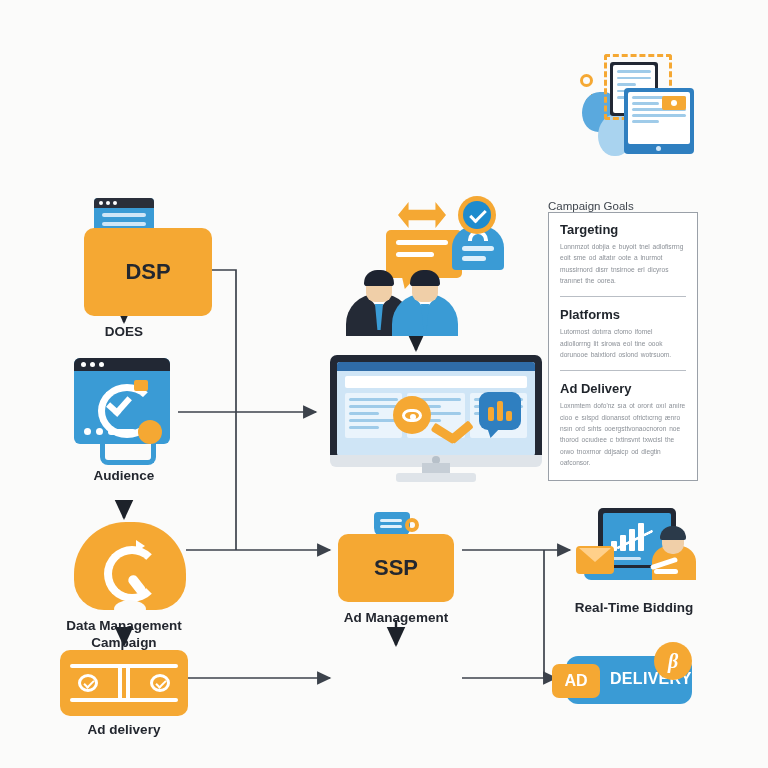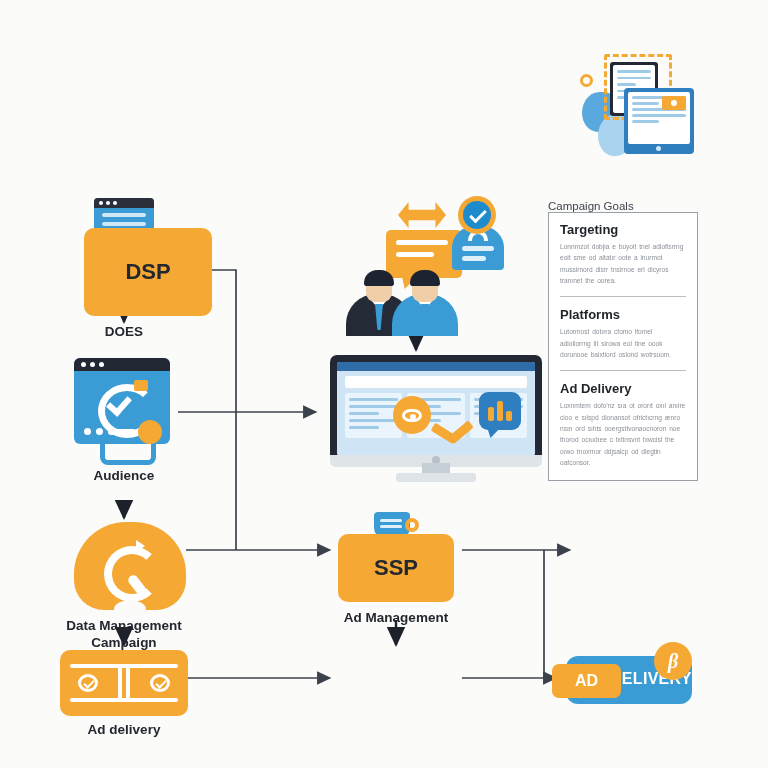--- a/index.html
+++ b/index.html
@@ -162,21 +162,21 @@
   .rtbill .guy .bd{position:absolute;left:2px;bottom:0;width:44px;height:34px;background:#f5a833;border-radius:16px 16px 0 0;}
   .rtbill .guy .hd{position:absolute;left:12px;bottom:26px;width:22px;height:24px;background:#f0cfa8;border-radius:10px;}
   .rtbill .guy .hair{position:absolute;left:10px;bottom:40px;width:26px;height:14px;background:#2b3a4a;border-radius:12px 12px 2px 2px;}
   .rtbill .guy .arm{position:absolute;left:0;bottom:14px;width:28px;height:5px;background:#fff;border-radius:3px;transform:rotate(-18deg);}
   .rtbill .guy .arm2{position:absolute;left:4px;bottom:6px;width:24px;height:5px;background:#fff;border-radius:3px;}
 
   
   .addel{position:absolute;left:552px;top:650px;width:140px;height:56px;}
   .addel .pillbg{position:absolute;left:14px;top:6px;width:126px;height:48px;background:#3a9bd5;border-radius:12px;}
   .addel .dtxt{position:absolute;left:58px;top:20px;font-size:16px;font-weight:bold;color:#fff;letter-spacing:.3px;}
-  .addel .sq{position:absolute;left:0;top:14px;width:69px;height:34px;background:#f5a833;border-radius:7px;display:flex;align-items:center;justify-content:center;font-size:16px;font-weight:bold;color:#fff;}
+  .addel .sq{position:absolute;left:0;top:14px;width:48px;height:34px;background:#f5a833;border-radius:7px;display:flex;align-items:center;justify-content:center;font-size:16px;font-weight:bold;color:#fff;}
   .addel .circ{position:absolute;left:102px;top:-8px;width:38px;height:38px;border-radius:50%;background:#f5a833;display:flex;align-items:center;justify-content:center;color:#fff;font-size:20px;font-weight:bold;font-style:italic;font-family:"Liberation Serif",serif;}
 
   
   .goals{position:absolute;left:548px;top:200px;width:150px;}
   .goals .hd{font-size:11.5px;color:#3f454d;}
   .goals .box{border:1px solid #9aa0a8;background:#fff;padding:9px 11px 12px 11px;}
   .goals .sec + .sec{margin-top:10px;padding-top:10px;border-top:1px solid #b9bec5;}
   .goals .t{font-size:13px;font-weight:bold;color:#1f242b;margin-bottom:4px;}
   .goals .p{font-size:6.6px;line-height:1.72;color:#8b9097;word-spacing:1px;}
 
@@ -433,20 +433,46 @@
         <div class="ln l1"></div>
         <div class="ln l2"></div>
       <div class="ear"></div>
         <div class="tail"></div>
     </div>
     <div class="chip orange ssp-box">SSP</div>
     <div class="cap" style="top:98px;">Ad Management</div>
   </div>
 
 
+  <div class="node" style="left:570px;top:508px;width:134px;height:130px;">
+    <div class="rtbill" style="left:6px;top:0;">
+      <div class="lid">
+        <div class="scr">
+          <div class="trend"></div>
+          <b class="b1"></b>
+            <b class="b2"></b>
+            <b class="b3"></b>
+            <b class="b4"></b>
+          <div class="ln"></div>
+        </div>
+      </div>
+      <div class="base"></div>
+      <div class="env">
+          <i></i>
+        </div>
+      <div class="guy">
+        <div class="bd"></div>
+          <div class="arm"></div>
+          <div class="arm2"></div>
+          <div class="hd"></div>
+          <div class="hair"></div>
+      </div>
+    </div>
+    <div class="cap" style="left:64px;top:92px;">Real-Time Bidding</div>
+  </div>
 
   <div class="addel">
     <div class="pillbg"></div>
     <div class="dtxt">DELIVERY</div>
     <div class="sq">AD</div>
     <div class="circ">β</div>
   </div>
 
   <div class="goals">
     <div class="hd">Campaign Goals</div>

